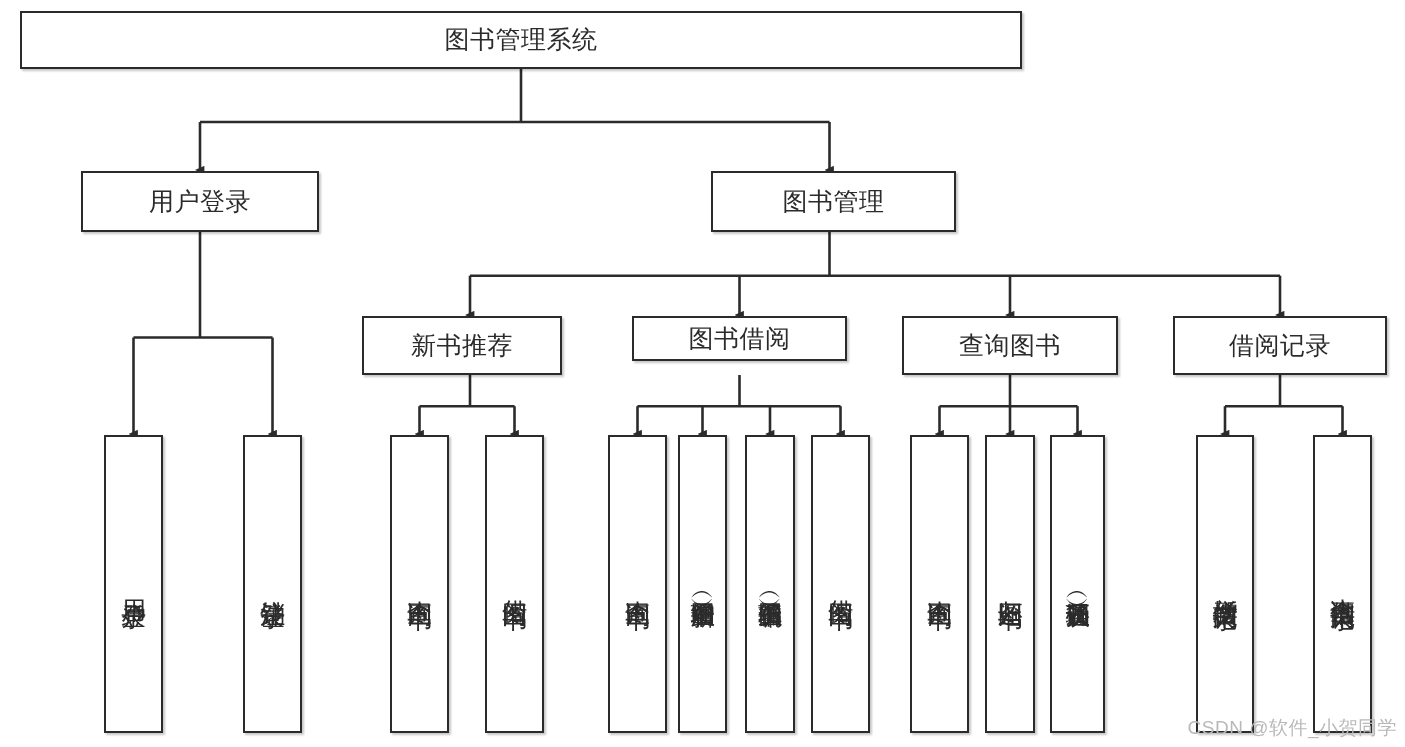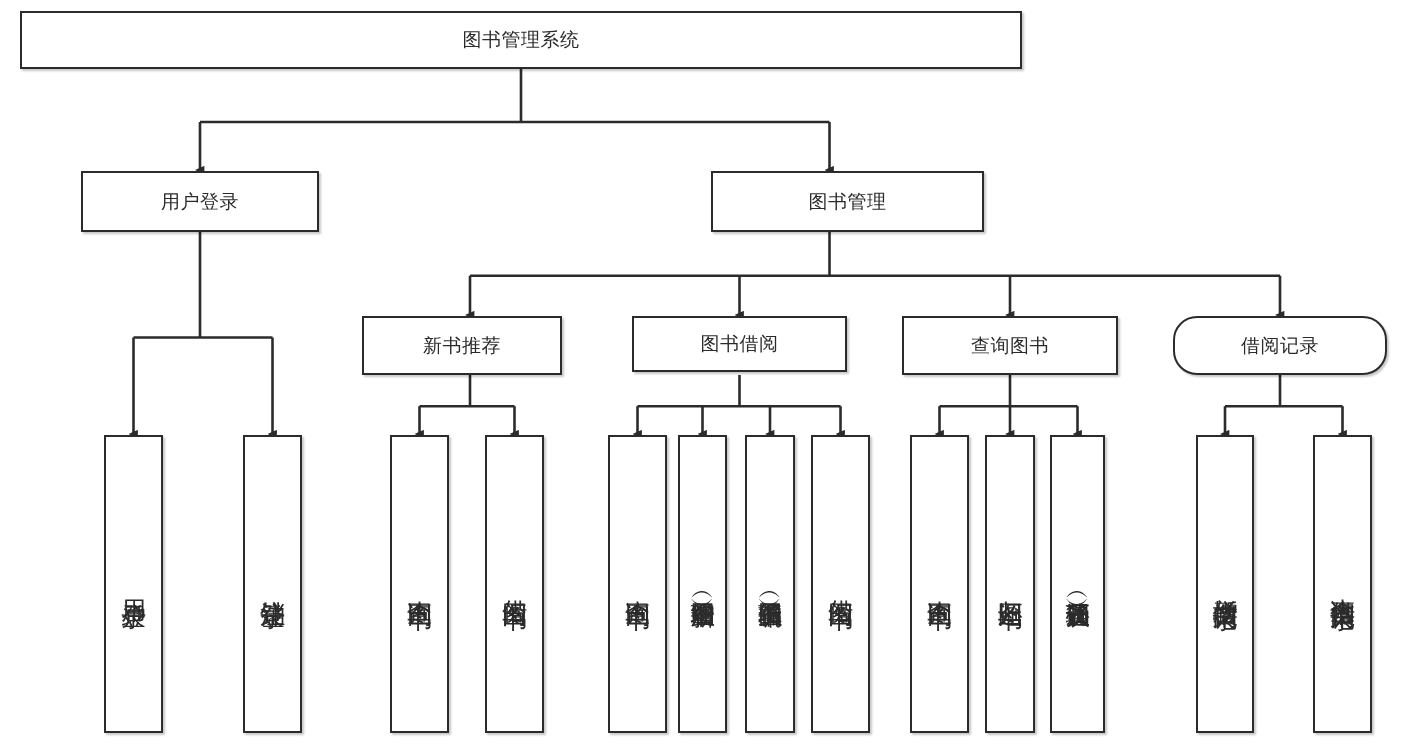--- a/index.html
+++ b/index.html
@@ -38,21 +38,21 @@
     justify-content: center;
     color: #2b2b2b;
   }
   .node-label {
     display: block;
     text-align: center;
     line-height: 1.02;
     letter-spacing: 0.5px;
   }
   .node.horizontal .node-label {
-    font-size: 19px;
+    font-size: 25px;
   }
   .node.vertical {
     align-items: center;
     justify-content: center;
   }
   .node.vertical .node-label {
     writing-mode: vertical-rl;
     text-orientation: upright;
     font-size: 25px;
     line-height: 1.18;
@@ -122,33 +122,33 @@
         <line x1="1342.5" y1="406.2" x2="1342.5" y2="434" marker-end="url(#arrow)"></line>
       </g>
   </svg>
   <div id="node-layer">
       <div class="node horizontal" style="left: 20px; top: 11px; width: 1002px; height: 58px;">
         <span class="node-label">图书管理系统</span>
       </div>
       <div class="node horizontal" style="left: 81px; top: 171px; width: 238px; height: 61px;">
         <span class="node-label">用户登录</span>
       </div>
-      <div class="node horizontal" style="left: 711px; top: 171px; width: 273px; height: 61px;">
+      <div class="node horizontal" style="left: 711px; top: 171px; width: 245px; height: 61px;">
         <span class="node-label">图书管理</span>
       </div>
       <div class="node horizontal" style="left: 362px; top: 316px; width: 200px; height: 59px;">
         <span class="node-label">新书推荐</span>
       </div>
-      <div class="node horizontal" style="left: 632px; top: 316px; width: 215px; height: 56px;">
+      <div class="node horizontal" style="left: 632px; top: 316px; width: 215px; height: 45px;">
         <span class="node-label">图书借阅</span>
       </div>
       <div class="node horizontal" style="left: 902px; top: 316px; width: 216px; height: 59px;">
         <span class="node-label">查询图书</span>
       </div>
-      <div class="node horizontal" style="left: 1173px; top: 316px; width: 214px; height: 59px; border-radius: 24px;">
+      <div class="node horizontal" style="left: 1173px; top: 316px; width: 214px; height: 59px;">
         <span class="node-label">借阅记录</span>
       </div>
       <div class="node vertical" style="left: 104px; top: 435px; width: 59px; height: 298px;">
         <span class="node-label">用户登录</span>
       </div>
       <div class="node vertical" style="left: 243px; top: 435px; width: 59px; height: 298px;">
         <span class="node-label">注销登录</span>
       </div>
       <div class="node vertical" style="left: 390px; top: 435px; width: 59px; height: 298px;">
         <span class="node-label">查询图书</span>
@@ -177,13 +177,14 @@
       <div class="node vertical tall" style="left: 1050px; top: 435px; width: 55px; height: 298px;">
         <span class="node-label">确认归还（管理员）</span>
       </div>
       <div class="node vertical" style="left: 1196px; top: 435px; width: 58px; height: 298px;">
         <span class="node-label">新增借阅记录</span>
       </div>
       <div class="node vertical" style="left: 1313px; top: 435px; width: 59px; height: 298px;">
         <span class="node-label">查询借阅记录</span>
       </div>
     </div>
+  <div class="watermark">CSDN @软件_小贺同学</div>
 </div>
 
 </body></html>

